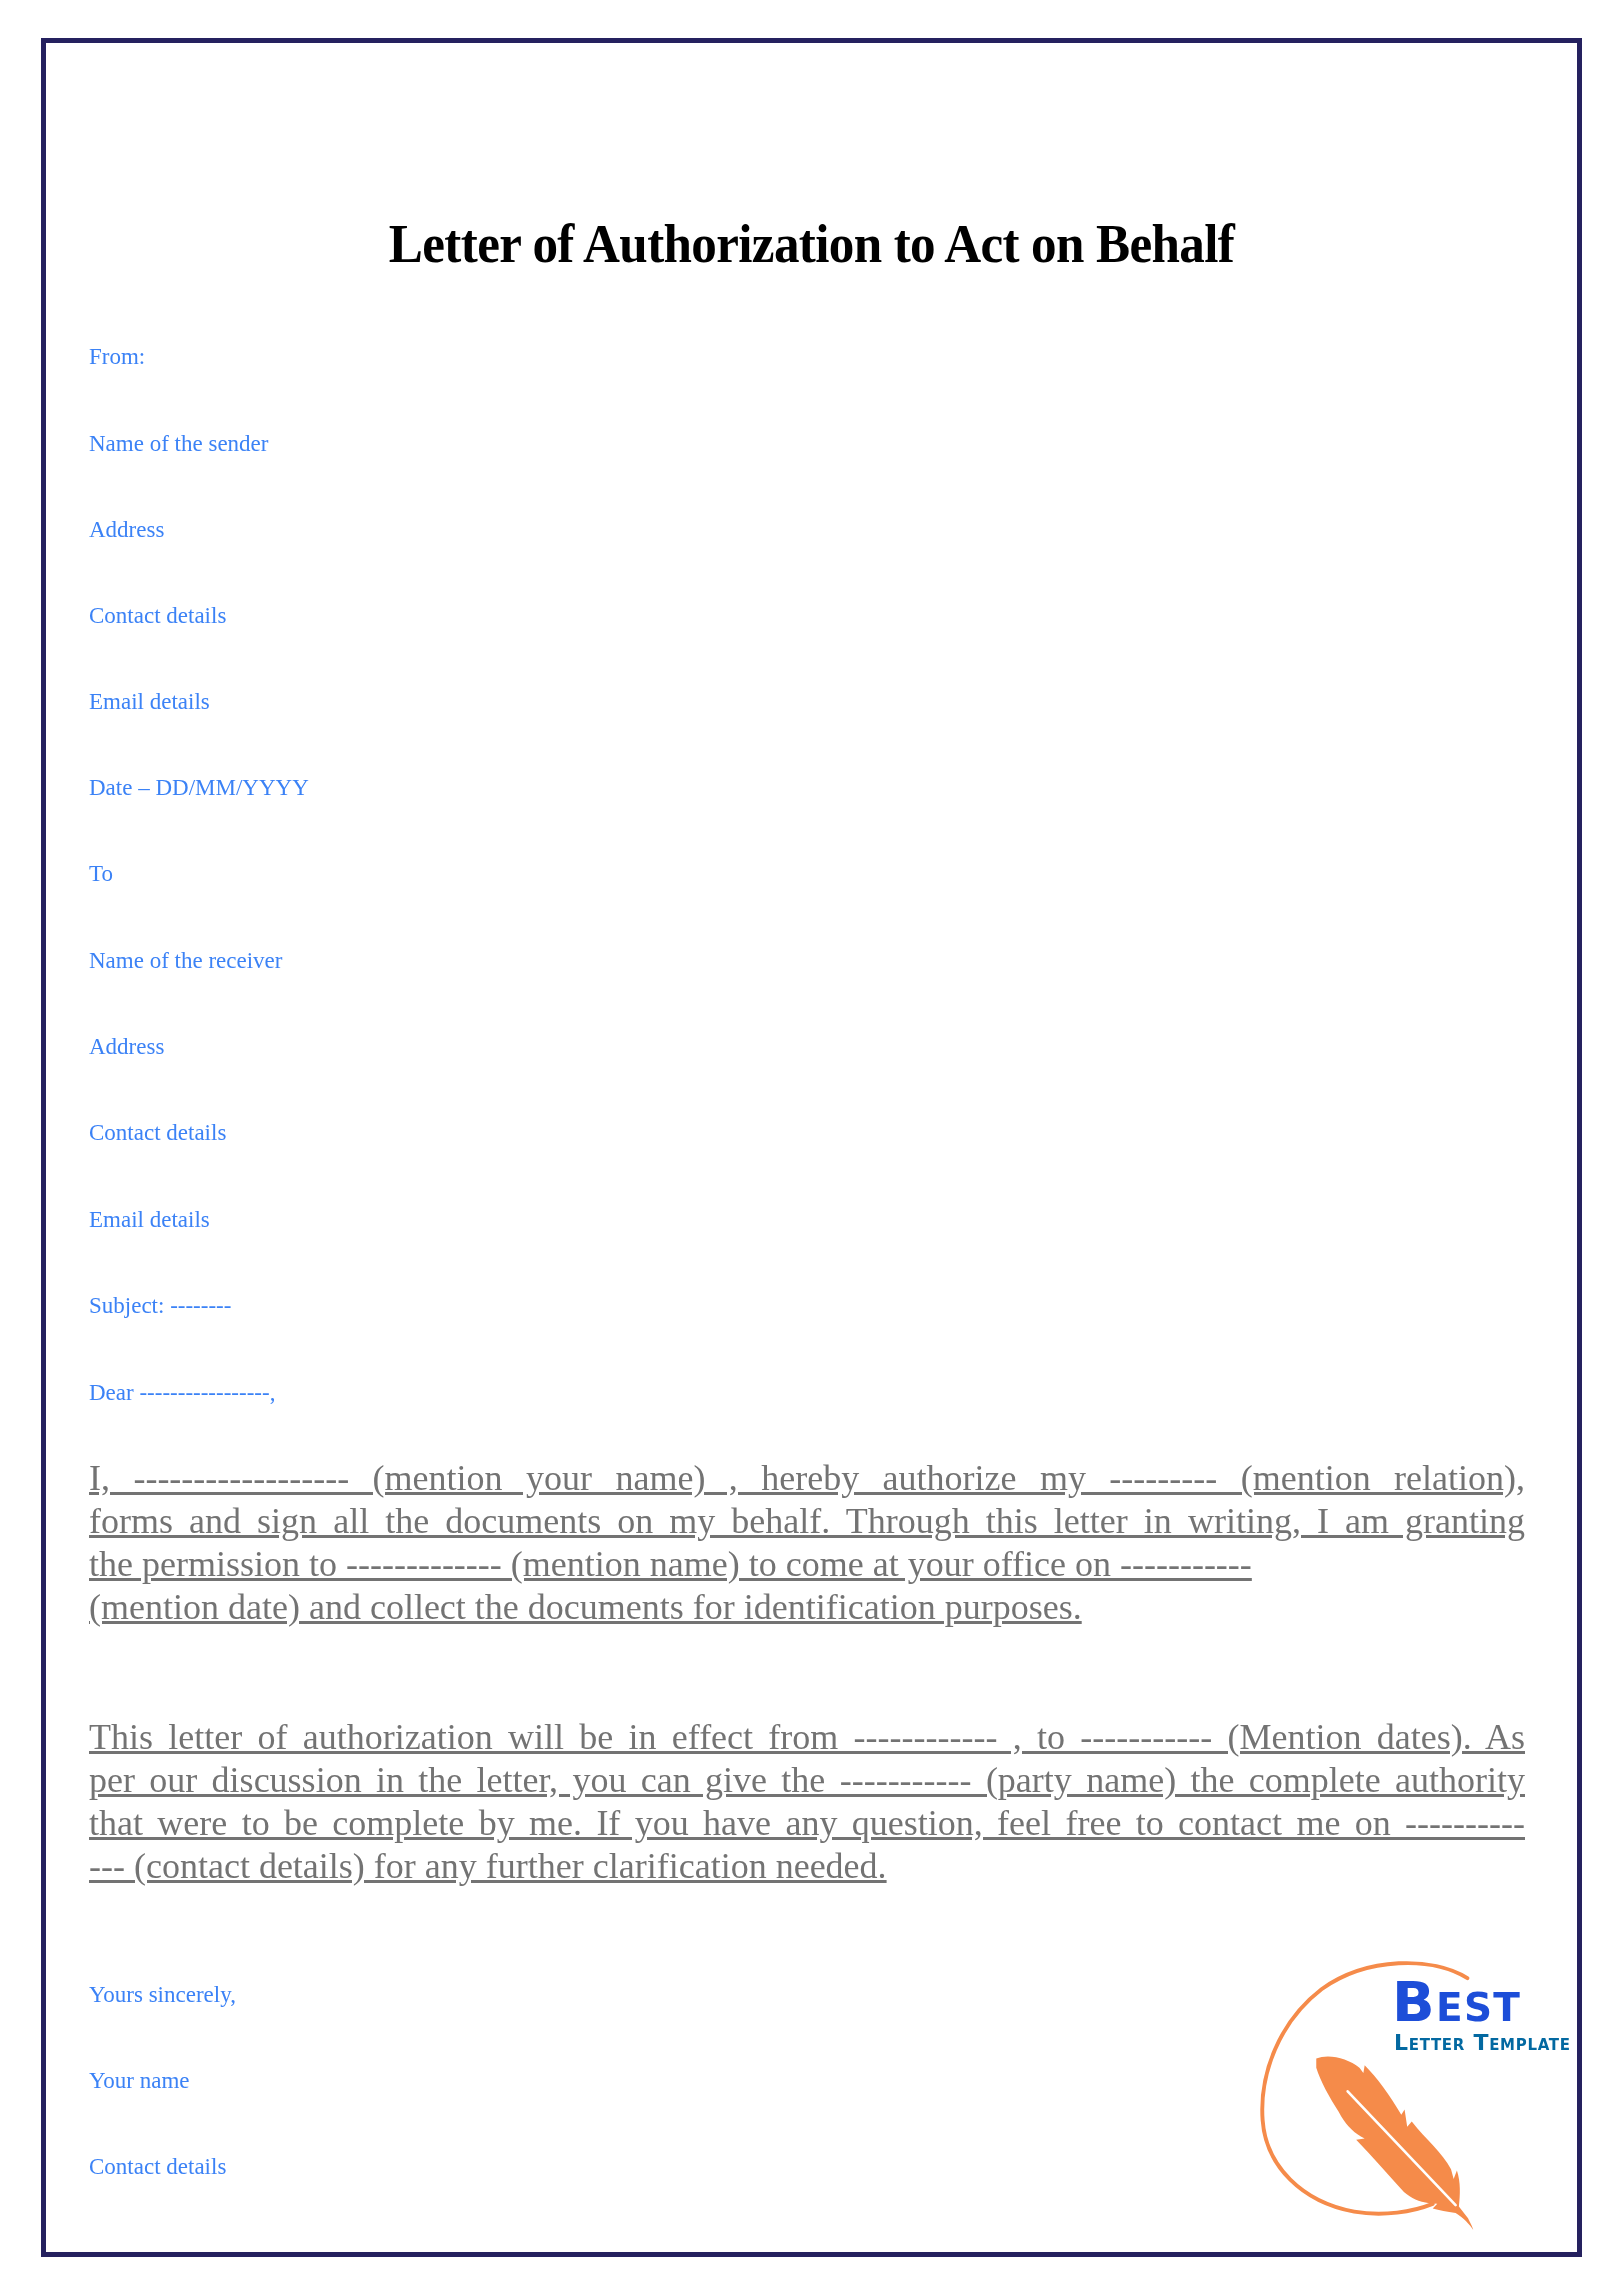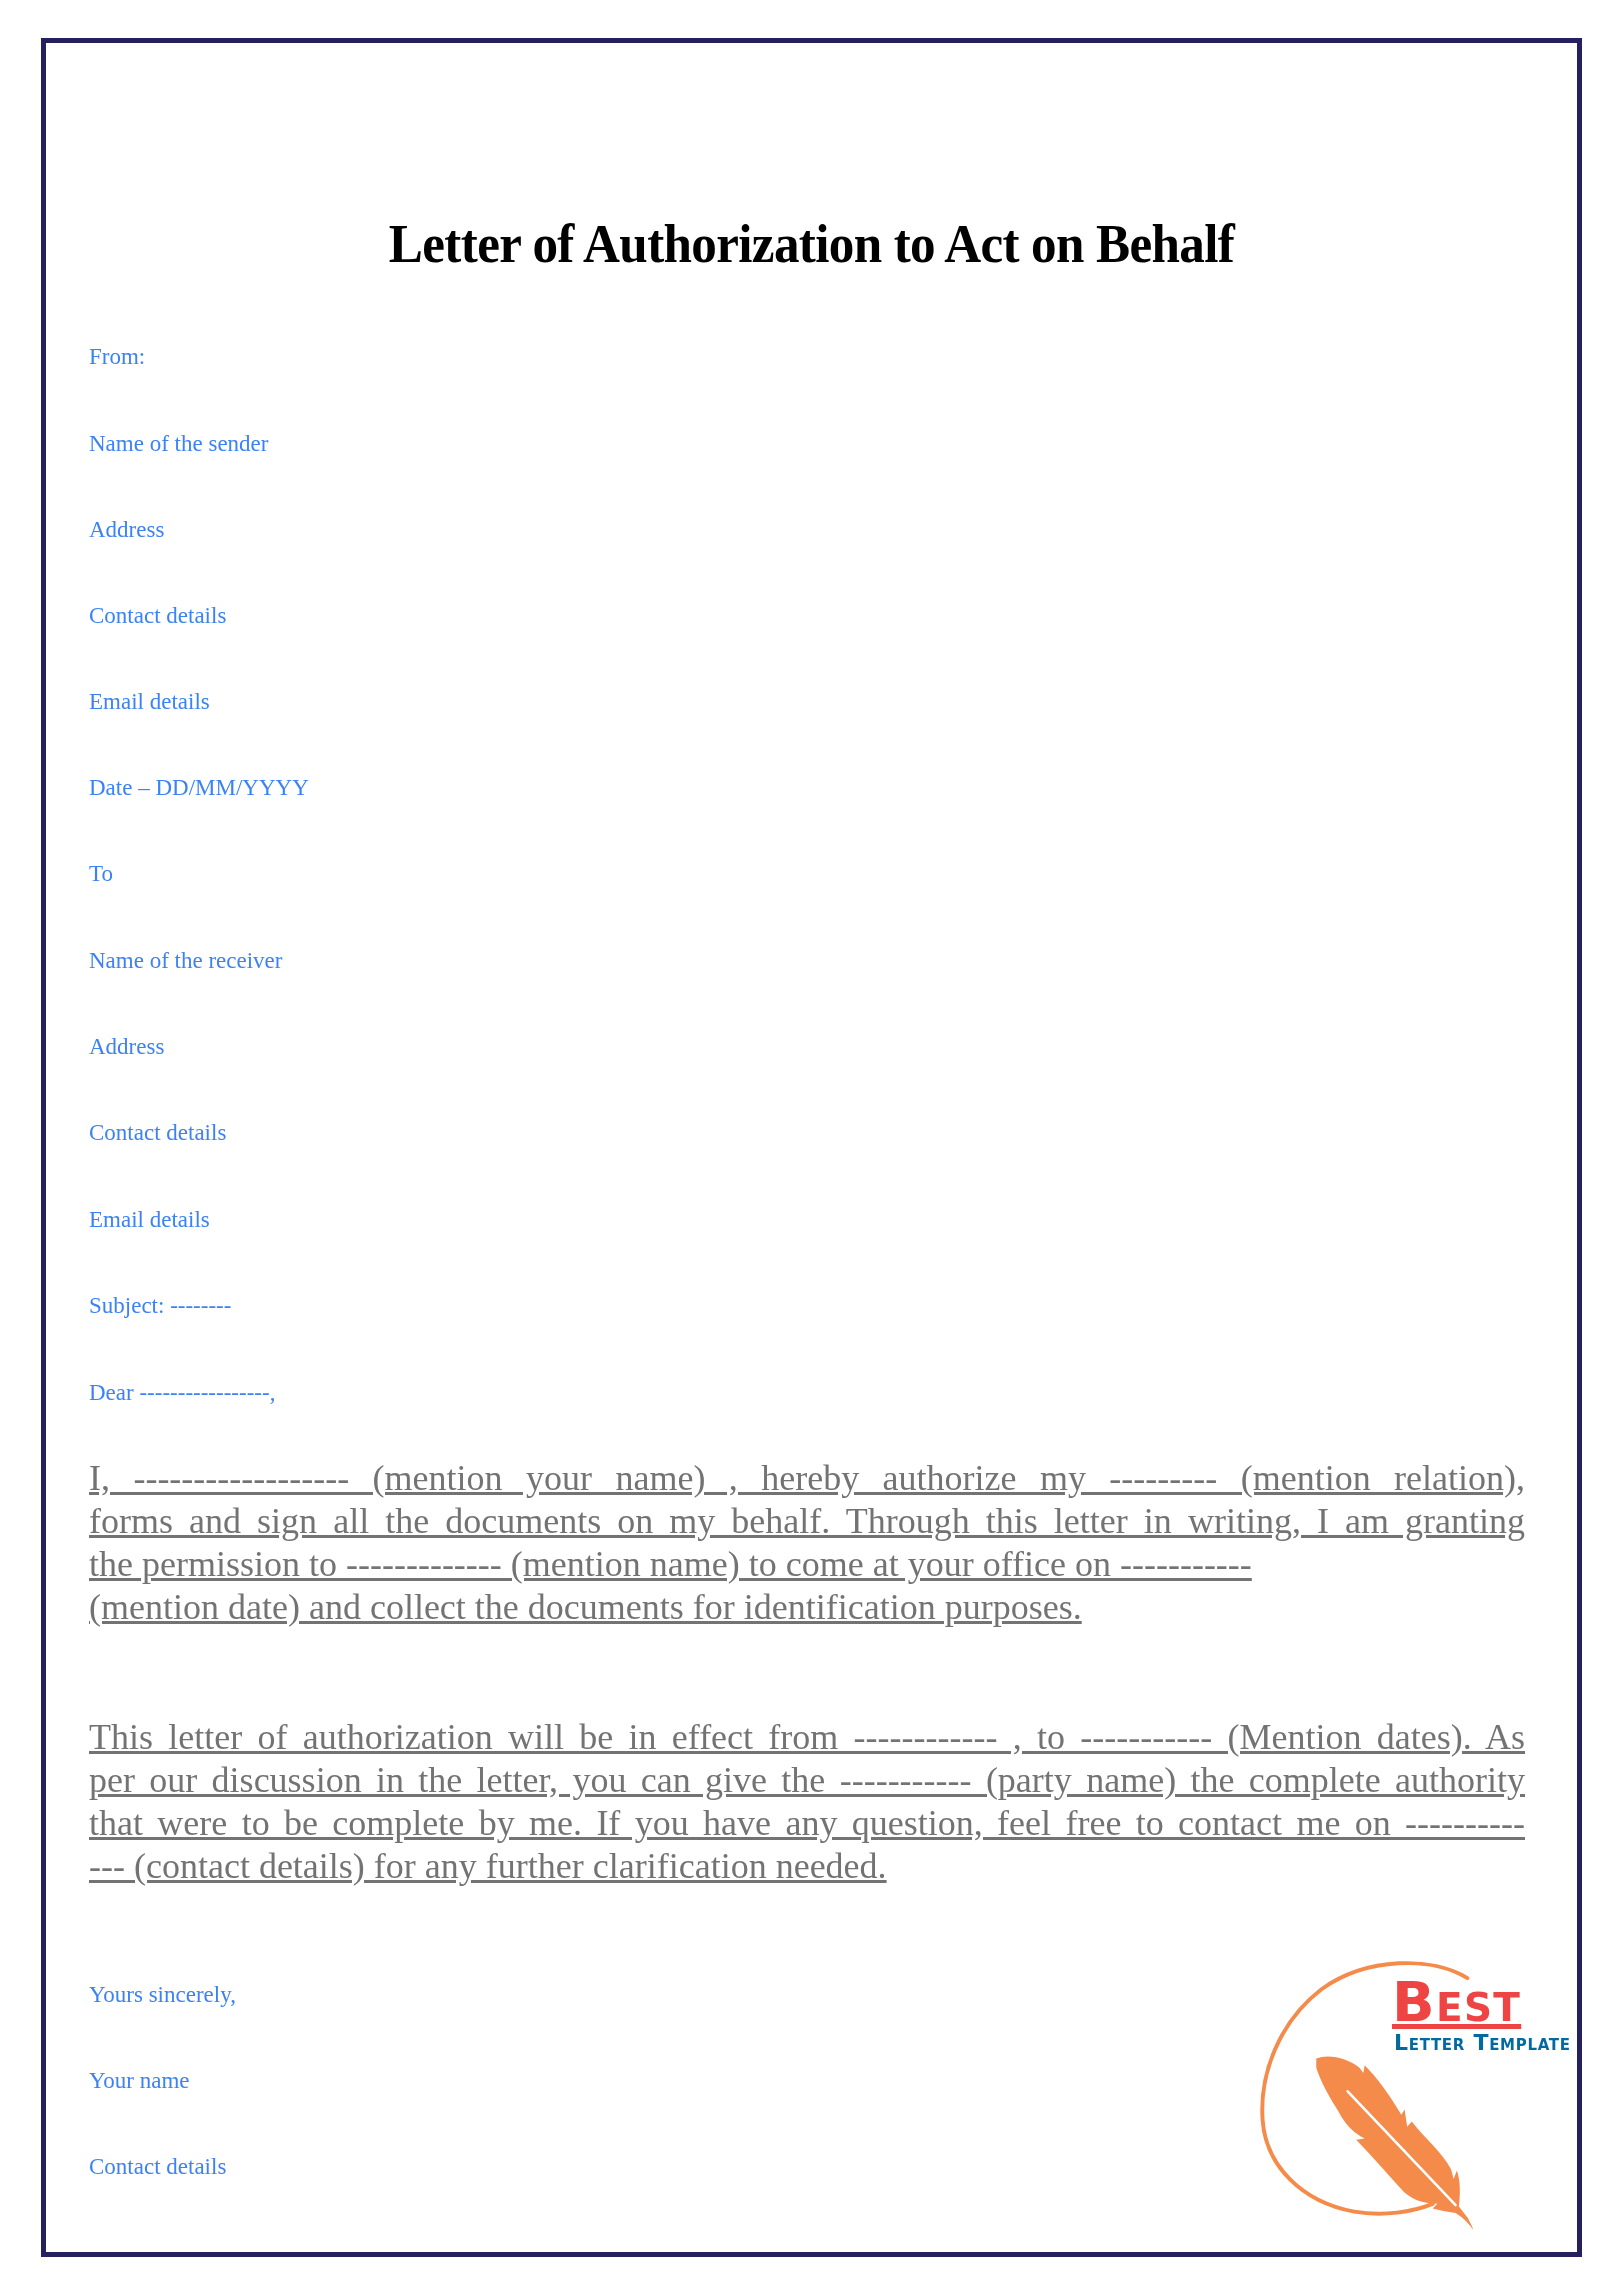--- a/index.html
+++ b/index.html
@@ -32,22 +32,22 @@
     text-decoration: underline;
   }
   .para .pl { display: block; white-space: nowrap; text-align-last: justify; text-align: justify; }
   .para .pl.last { text-align-last: left; }
   .logo {
     position: absolute; left: 1243px; top: 1950px; width: 314px; height: 314px;
   }
   .logo-best {
     position: absolute; left: 1392px; top: 1974px;
     font-family: "DejaVu Sans", sans-serif; font-weight: bold;
-    font-size: 56px; line-height: 56px; color: #ef4444;
-    letter-spacing: 1.3px; font-variant: small-caps; text-decoration: underline;
+    font-size: 56px; line-height: 56px; color: #1d4ed8;
+    letter-spacing: 1.3px; font-variant: small-caps;
   }
   .logo-sub {
     position: absolute; left: 1394px; top: 2031px;
     font-family: "DejaVu Sans", sans-serif; font-weight: bold;
     font-size: 22px; line-height: 23.6px; color: #0369a1;
     letter-spacing: 0.7px; font-variant: small-caps;
   }
 </style>
 </head>
 <body>

